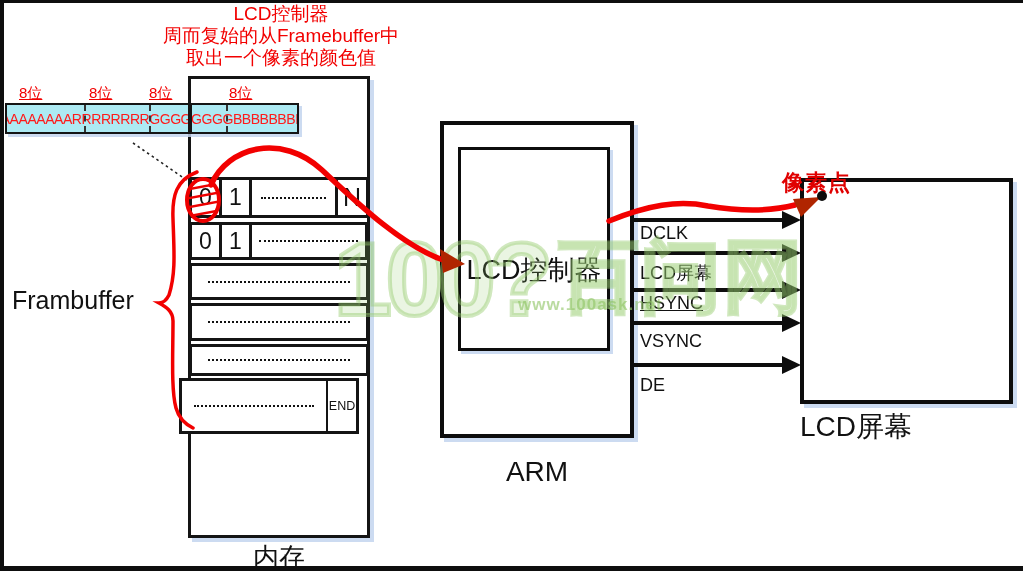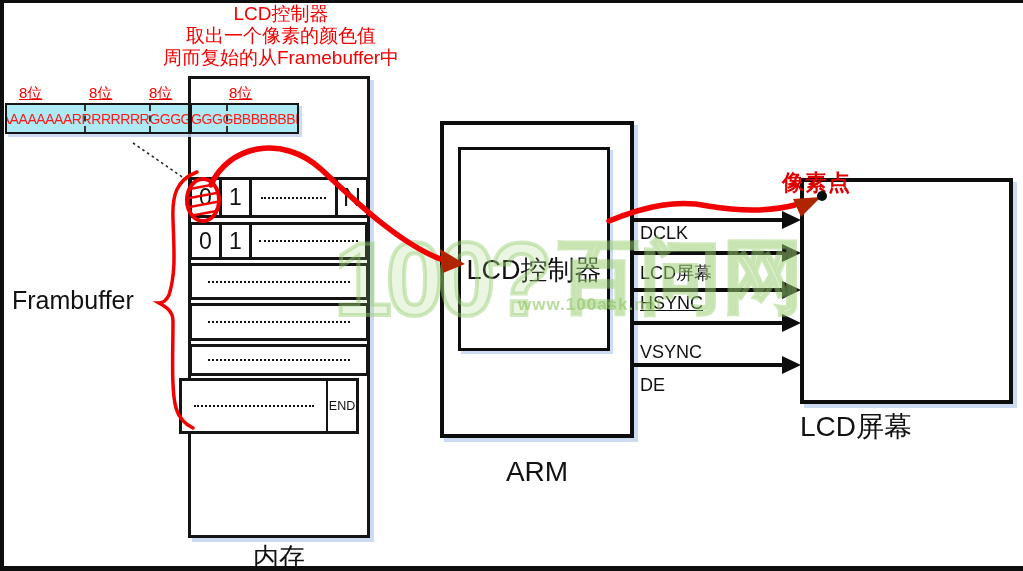--- a/index.html
+++ b/index.html
@@ -68,22 +68,22 @@
 </style>
 </head>
 <body>
 
 <div id="canvas">
 
   <div id="frame" class="abs"></div>
 
   <div id="note" class="abs">
     <div>LCD控制器</div>
+    <div>周而复始的从Framebuffer中</div>
     <div>取出一个像素的颜色值</div>
-    <div>周而复始的从Framebuffer中</div>
   </div>
 
   <div class="abs bitlabel" style="left:19px;">8位</div>
   <div class="abs bitlabel" style="left:89px;">8位</div>
   <div class="abs bitlabel" style="left:149px;">8位</div>
   <div class="abs bitlabel" style="left:229px;">8位</div>
 
   <div id="bar" class="abs">
     <span class="txt">AAAAAAAARRRRRRRRGGGGGGGGBBBBBBBB</span>
   </div>
@@ -146,21 +146,21 @@
   <div class="abs shaft" style="top:251px;"></div>
   <div class="abs head" style="top:244px;"></div>
   <div class="abs siglabel" style="top:261px;">LCD屏幕</div>
 
   <div class="abs shaft" style="top:288px;"></div>
   <div class="abs head" style="top:281px;"></div>
   <div class="abs siglabel" style="top:293px;text-decoration:underline;">HSYNC</div>
 
   <div class="abs shaft" style="top:321px;"></div>
   <div class="abs head" style="top:314px;"></div>
-  <div class="abs siglabel" style="top:331px;margin-top:11px;">VSYNC</div>
+  <div class="abs siglabel" style="top:331px;">VSYNC</div>
 
   <div class="abs shaft" style="top:363px;"></div>
   <div class="abs head" style="top:356px;"></div>
   <div class="abs siglabel" style="top:375px;">DE</div>
 
   <div id="screen" class="abs"></div>
   <div id="pixel-dot" class="abs"></div>
   <div id="lbl-pixel" class="abs">像素点</div>
   <div id="lbl-screen" class="abs">LCD屏幕</div>
 

